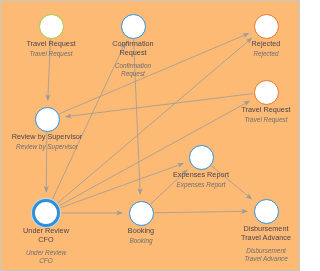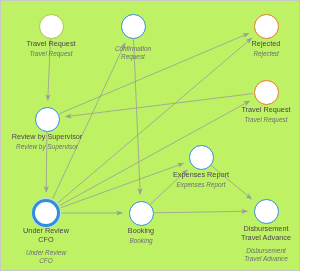--- a/index.html
+++ b/index.html
@@ -4,21 +4,21 @@
 <style>
   html, body {
     margin: 0;
     padding: 0;
     background: #ffffff;
   }
   #canvas {
     position: relative;
     width: 300px;
     height: 271px;
-    background: #bef264;
+    background: #fdba74;
     border: 1px solid #c8c8c8;
     box-sizing: border-box;
     overflow: hidden;
     font-family: "Liberation Sans", sans-serif;
   }
   #edge-layer {
     position: absolute;
     left: 0;
     top: 0;
     width: 300px;
@@ -119,20 +119,22 @@
       <div class="node" style="left: 50px; top: 25px;">
         <div class="node-circle start"></div>
         <div class="node-labels">
           <div class="label-primary">Travel Request</div>
           <div class="label-secondary">Travel Request</div>
         </div>
       </div>
       <div class="node" style="left: 132px; top: 25px;">
         <div class="node-circle normal"></div>
         <div class="node-labels">
+          <div class="label-primary">Confirmation
+Request</div>
           <div class="label-secondary spaced">Confirmation
 Request</div>
         </div>
       </div>
       <div class="node" style="left: 265px; top: 25px;">
         <div class="node-circle end"></div>
         <div class="node-labels">
           <div class="label-primary">Rejected</div>
           <div class="label-secondary">Rejected</div>
         </div>

